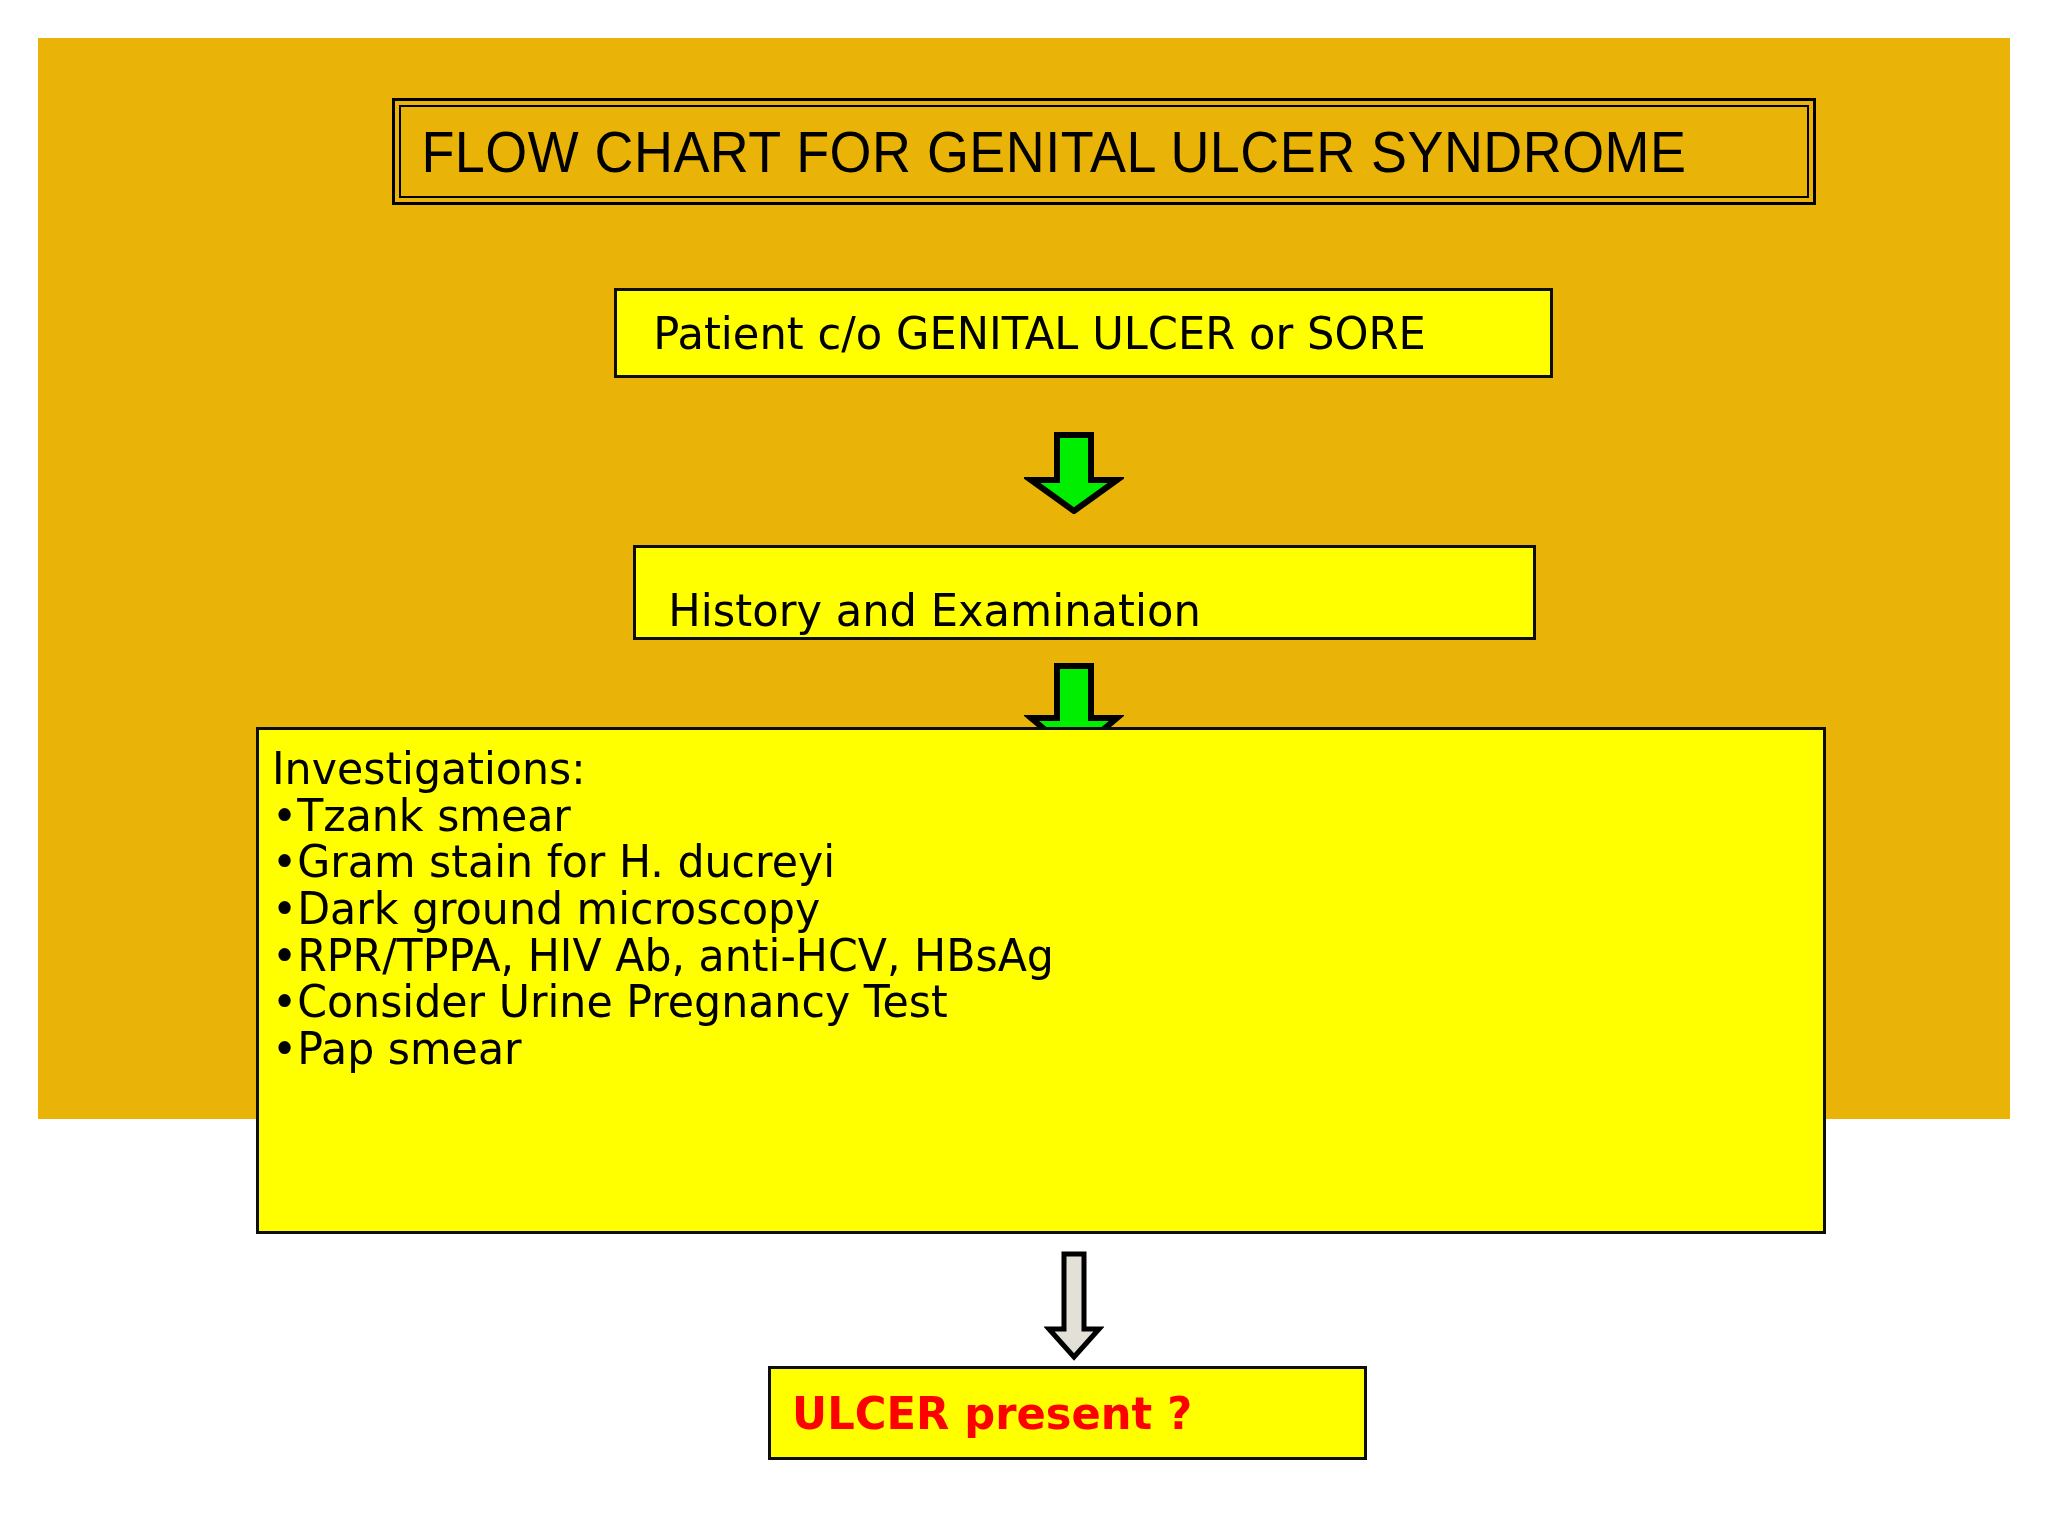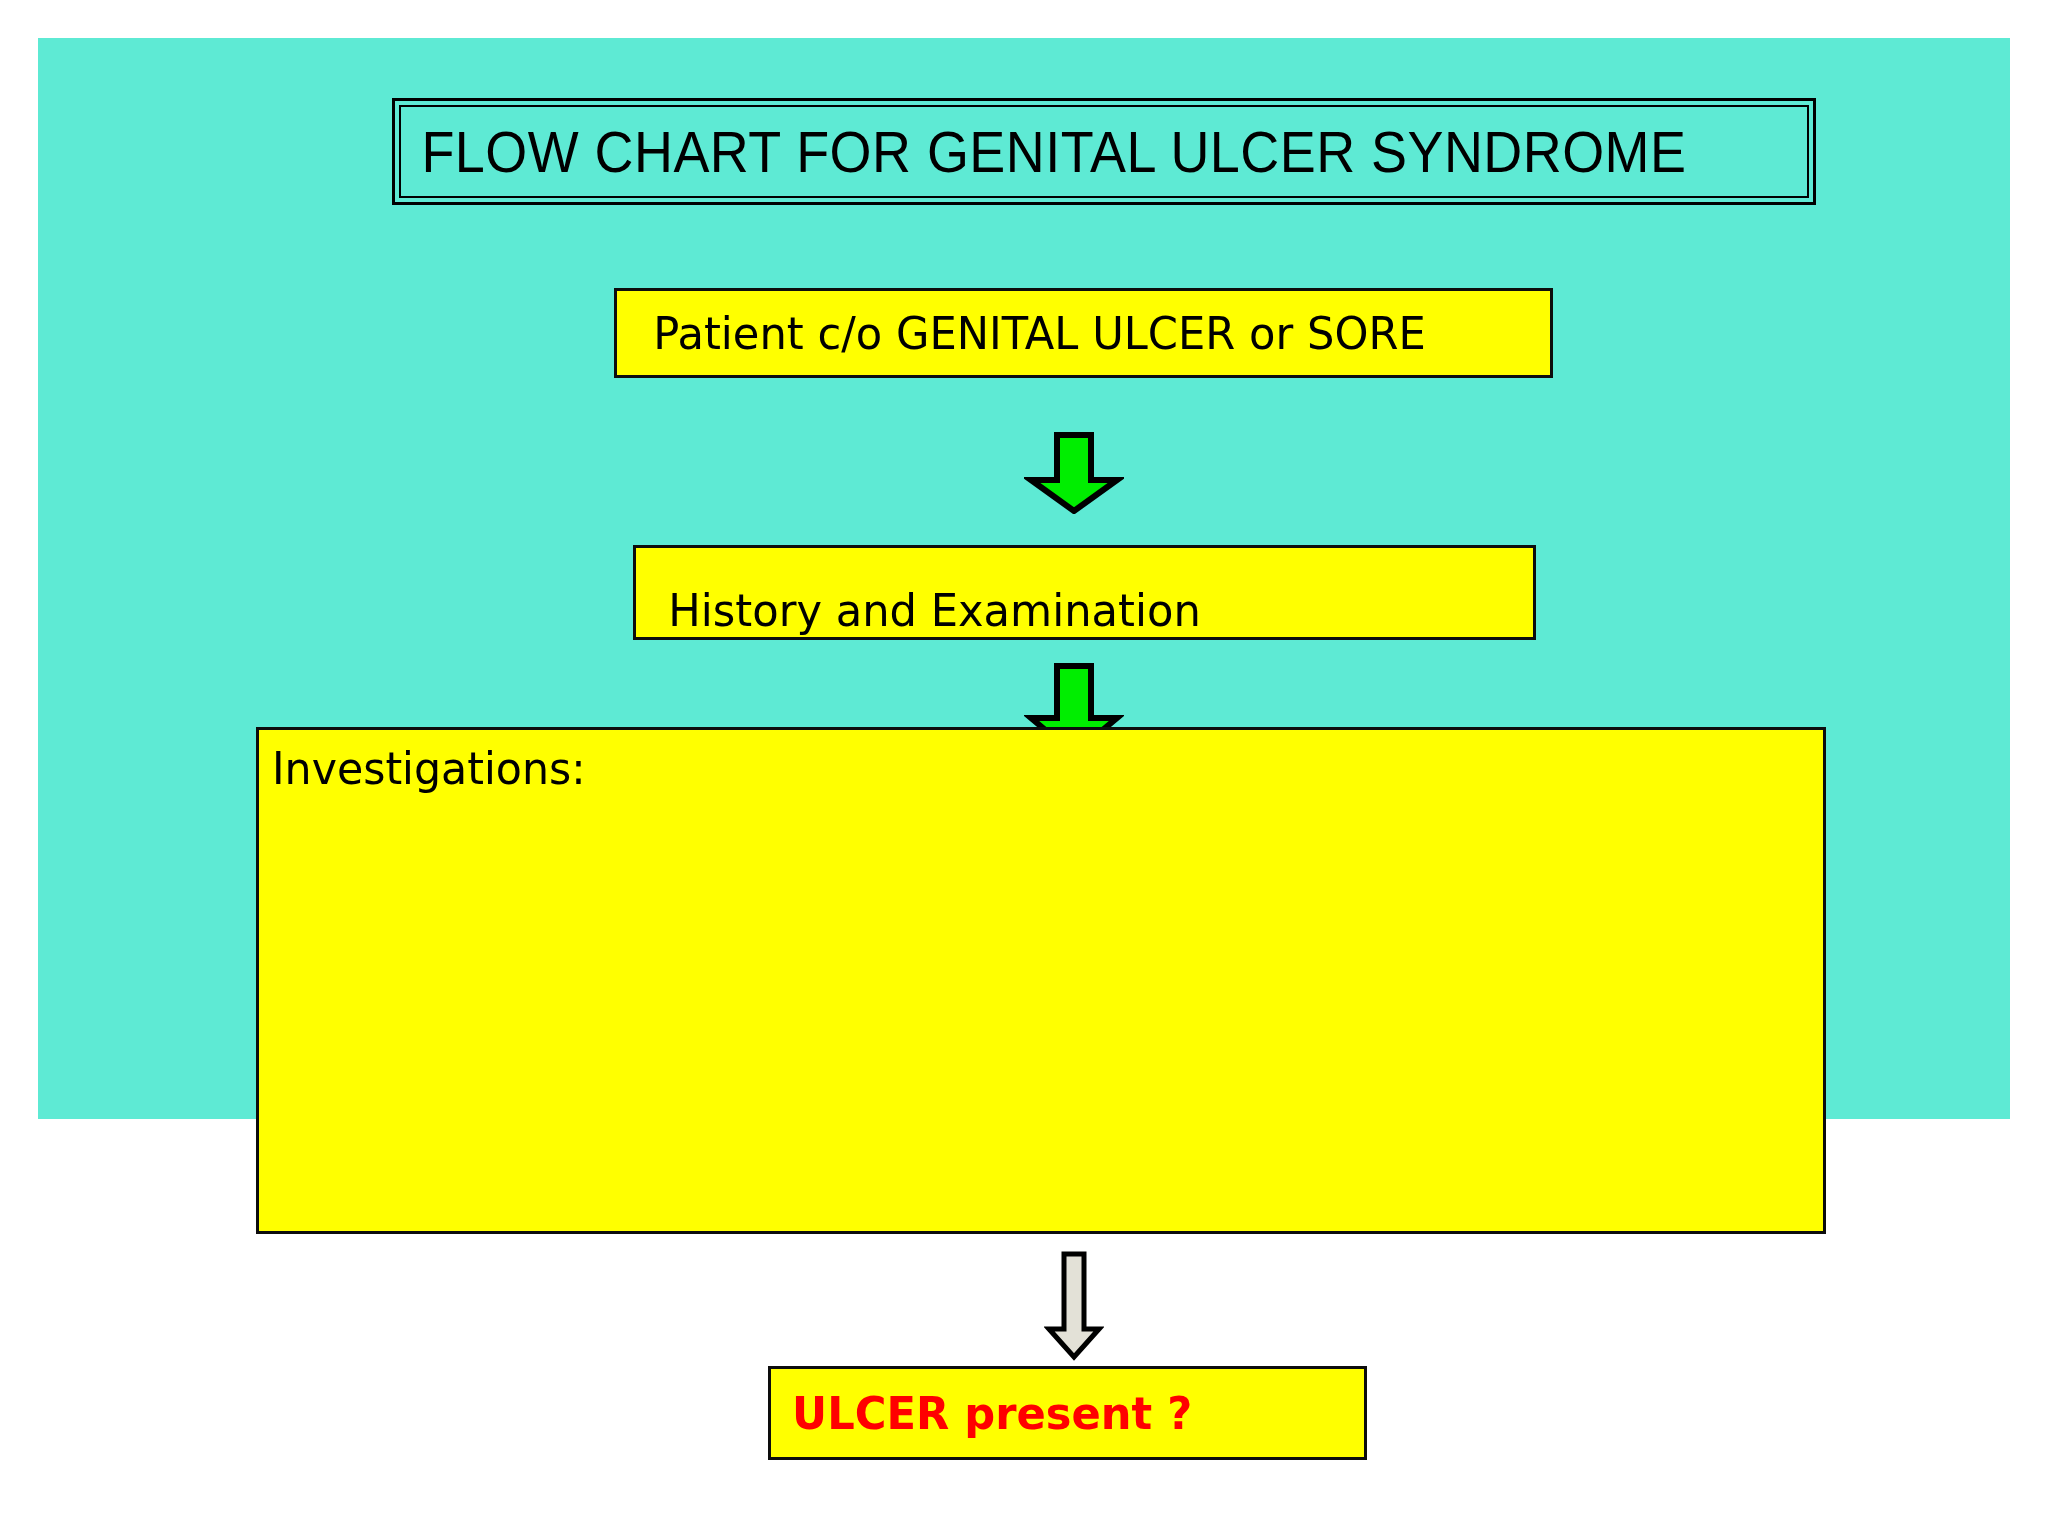--- a/index.html
+++ b/index.html
@@ -14,21 +14,21 @@
     overflow: hidden;
     font-family: "Liberation Sans", sans-serif;
   }
 
   #slide {
     position: absolute;
     left: 38px;
     top: 38px;
     width: 1972px;
     height: 1081px;
-    background: #5eead4;
+    background: #eab308;
   }
 
   
   .title-box {
     position: absolute;
     left: 354px;
     top: 60px;
     width: 1424px;
     height: 107px;
     border: 3px solid #000000;
@@ -193,20 +193,28 @@
   </div>
 
   <div class="arrow" id="arrow-2">
     <svg width="100" height="94" viewBox="0 0 100 94" xmlns="http://www.w3.org/2000/svg">
       <polygon points="33,3 67,3 67,55 93,55 50,91 7,55 33,55" fill="#00EE00" stroke="#000000" stroke-width="6" stroke-linejoin="miter"></polygon>
     </svg>
   </div>
 
   <div class="node" id="node-investigations">
     <p class="inv-line">Investigations:</p>
+    <ul class="inv-bullets">
+      <li>Tzank smear</li>
+      <li>Gram stain for H. ducreyi</li>
+      <li>Dark ground microscopy</li>
+      <li>RPR/TPPA, HIV Ab, anti-HCV, HBsAg</li>
+      <li>Consider Urine Pregnancy Test</li>
+      <li>Pap smear</li>
+    </ul>
   </div>
 
   <div class="arrow" id="arrow-3">
     <svg width="60" height="110" viewBox="0 0 60 110" xmlns="http://www.w3.org/2000/svg">
       <polygon points="20,3 40,3 40,78 55,78 30,106 5,78 20,78" fill="#E3E1D7" stroke="#000000" stroke-width="5" stroke-linejoin="miter"></polygon>
     </svg>
   </div>
 
   <div class="node" id="node-ulcer">
     <span class="node-text">ULCER present ?</span>

